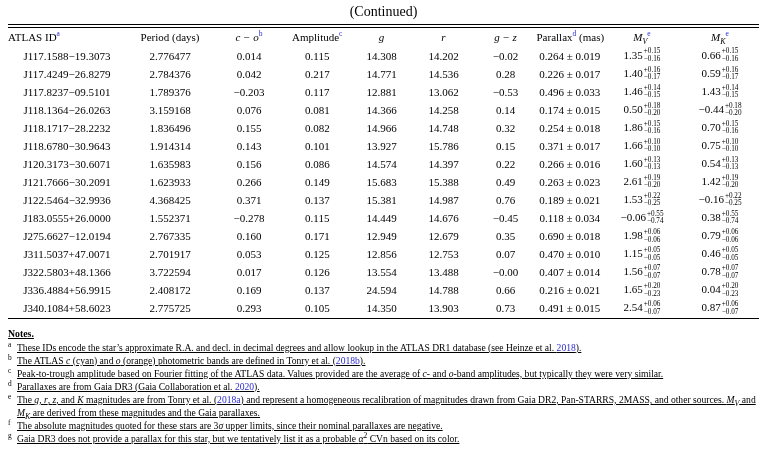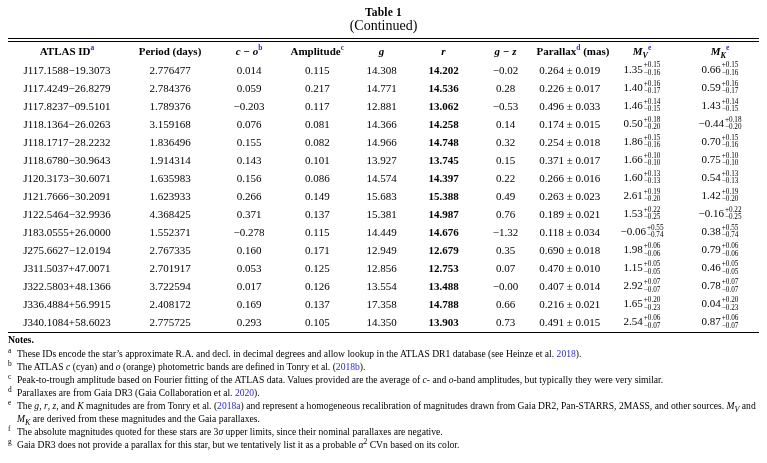--- a/index.html
+++ b/index.html
@@ -48,39 +48,38 @@
     height: 0;
   }
   
   table.data {
     width: 100%;
     border-collapse: collapse;
     table-layout: fixed;
     font-size: 11px;
   }
   table.data th {
-    font-weight: bold;
+    font-weight: normal;
     font-size: 11px;
     padding: 3px 0 4px 0;
-    text-align: center;
     white-space: nowrap;
     vertical-align: bottom;
   }
   table.data td {
     padding: 1.6px 0;
     text-align: center;
     white-space: nowrap;
     font-size: 11px;
     line-height: 13px;
   }
   th.c-id, td.c-id { text-align: left; width: 118px; padding-left: 2px; }
   th.c-period, td.c-period { width: 88px; }
   th.c-co, td.c-co { width: 70px; }
   th.c-g, td.c-g { width: 62px; }
-  th.c-r, td.c-r { width: 62px; font-weight: bold; }
+  th.c-r, td.c-r { width: 62px; }
   th.c-gz, td.c-gz { width: 62px; }
   th.c-mv, td.c-mv { width: 78px; }
   th.c-mk, td.c-mk { width: 78px; padding-right: 2px; }
 
   .it { font-style: italic; }
   .fn {
     color: #2a2ad0;
     font-size: 7.5px;
     vertical-align: super;
     line-height: 0;
@@ -108,23 +107,24 @@
     line-height: 7.4px;
     text-align: left;
     margin-left: 1px;
     position: relative;
     top: -0.2px;
   }
   .errs .up { display: block; }
   .errs .dn { display: block; }
   
   .notes {
-    margin-top: 1px;
+    margin-top: 9px;
     font-size: 9.6px;
     line-height: 12.6px;
+    text-decoration: underline;
   }
   .notes-head {
     font-weight: bold;
     font-size: 9.8px;
     margin-bottom: 1px;
   }
   .note {
     position: relative;
     padding-left: 9px;
     margin-bottom: 0.5px;
@@ -137,21 +137,20 @@
     font-size: 7.4px;
   }
   .lnk { color: #2a2ad0; }
 </style>
 </head>
 <body>
 
 <div class="page">
 
   <div class="caption">
-    <div class="caption-title">Table 1</div>
     <div class="caption-sub">(Continued)</div>
   </div>
 
   <div class="rule-double"></div>
 
   <table class="data">
     <thead>
       <tr>
           <th class="c-id"><span>ATLAS ID</span><span class="fn">a</span></th>
           <th class="c-period"><span>Period (days)</span></th>
@@ -174,21 +173,21 @@
           <td class="c-g">14.308</td>
           <td class="c-r">14.202</td>
           <td class="c-gz">−0.02</td>
           <td class="c-parallax">0.264 ± 0.019</td>
           <td class="c-mv"><span class="val">1.35</span><span class="errs"><span class="up">+0.15</span><span class="dn">−0.16</span></span></td>
           <td class="c-mk"><span class="val">0.66</span><span class="errs"><span class="up">+0.15</span><span class="dn">−0.16</span></span></td>
         </tr>
         <tr>
           <td class="c-id">J117.4249−26.8279</td>
           <td class="c-period">2.784376</td>
-          <td class="c-co">0.059</td>
+          <td class="c-co">0.042</td>
           <td class="c-amplitude">0.217</td>
           <td class="c-g">14.771</td>
           <td class="c-r">14.536</td>
           <td class="c-gz">0.28</td>
           <td class="c-parallax">0.226 ± 0.017</td>
           <td class="c-mv"><span class="val">1.40</span><span class="errs"><span class="up">+0.16</span><span class="dn">−0.17</span></span></td>
           <td class="c-mk"><span class="val">0.59</span><span class="errs"><span class="up">+0.16</span><span class="dn">−0.17</span></span></td>
         </tr>
         <tr>
           <td class="c-id">J117.8237−09.5101</td>
@@ -225,21 +224,21 @@
           <td class="c-parallax">0.254 ± 0.018</td>
           <td class="c-mv"><span class="val">1.86</span><span class="errs"><span class="up">+0.15</span><span class="dn">−0.16</span></span></td>
           <td class="c-mk"><span class="val">0.70</span><span class="errs"><span class="up">+0.15</span><span class="dn">−0.16</span></span></td>
         </tr>
         <tr>
           <td class="c-id">J118.6780−30.9643</td>
           <td class="c-period">1.914314</td>
           <td class="c-co">0.143</td>
           <td class="c-amplitude">0.101</td>
           <td class="c-g">13.927</td>
-          <td class="c-r">13.745</td>
+          <td class="c-r">15.786</td>
           <td class="c-gz">0.15</td>
           <td class="c-parallax">0.371 ± 0.017</td>
           <td class="c-mv"><span class="val">1.66</span><span class="errs"><span class="up">+0.10</span><span class="dn">−0.10</span></span></td>
           <td class="c-mk"><span class="val">0.75</span><span class="errs"><span class="up">+0.10</span><span class="dn">−0.10</span></span></td>
         </tr>
         <tr>
           <td class="c-id">J120.3173−30.6071</td>
           <td class="c-period">1.635983</td>
           <td class="c-co">0.156</td>
           <td class="c-amplitude">0.086</td>
@@ -274,21 +273,21 @@
           <td class="c-mv"><span class="val">1.53</span><span class="errs"><span class="up">+0.22</span><span class="dn">−0.25</span></span></td>
           <td class="c-mk"><span class="val">−0.16</span><span class="errs"><span class="up">+0.22</span><span class="dn">−0.25</span></span></td>
         </tr>
         <tr>
           <td class="c-id">J183.0555+26.0000</td>
           <td class="c-period">1.552371</td>
           <td class="c-co">−0.278</td>
           <td class="c-amplitude">0.115</td>
           <td class="c-g">14.449</td>
           <td class="c-r">14.676</td>
-          <td class="c-gz">−1.32</td>
+          <td class="c-gz">−0.45</td>
           <td class="c-parallax">0.118 ± 0.034</td>
           <td class="c-mv"><span class="val">−0.06</span><span class="errs"><span class="up">+0.55</span><span class="dn">−0.74</span></span></td>
           <td class="c-mk"><span class="val">0.38</span><span class="errs"><span class="up">+0.55</span><span class="dn">−0.74</span></span></td>
         </tr>
         <tr>
           <td class="c-id">J275.6627−12.0194</td>
           <td class="c-period">2.767335</td>
           <td class="c-co">0.160</td>
           <td class="c-amplitude">0.171</td>
           <td class="c-g">12.949</td>
@@ -312,29 +311,29 @@
         </tr>
         <tr>
           <td class="c-id">J322.5803+48.1366</td>
           <td class="c-period">3.722594</td>
           <td class="c-co">0.017</td>
           <td class="c-amplitude">0.126</td>
           <td class="c-g">13.554</td>
           <td class="c-r">13.488</td>
           <td class="c-gz">−0.00</td>
           <td class="c-parallax">0.407 ± 0.014</td>
-          <td class="c-mv"><span class="val">2.92</span><span class="errs"><span class="up">+0.07</span><span class="dn">−0.07</span></span></td>
+          <td class="c-mv"><span class="val">1.56</span><span class="errs"><span class="up">+0.07</span><span class="dn">−0.07</span></span></td>
           <td class="c-mk"><span class="val">0.78</span><span class="errs"><span class="up">+0.07</span><span class="dn">−0.07</span></span></td>
         </tr>
         <tr>
           <td class="c-id">J336.4884+56.9915</td>
           <td class="c-period">2.408172</td>
           <td class="c-co">0.169</td>
           <td class="c-amplitude">0.137</td>
-          <td class="c-g">17.358</td>
+          <td class="c-g">24.594</td>
           <td class="c-r">14.788</td>
           <td class="c-gz">0.66</td>
           <td class="c-parallax">0.216 ± 0.021</td>
           <td class="c-mv"><span class="val">1.65</span><span class="errs"><span class="up">+0.20</span><span class="dn">−0.23</span></span></td>
           <td class="c-mk"><span class="val">0.04</span><span class="errs"><span class="up">+0.20</span><span class="dn">−0.23</span></span></td>
         </tr>
         <tr>
           <td class="c-id">J340.1084+58.6023</td>
           <td class="c-period">2.775725</td>
           <td class="c-co">0.293</td>

